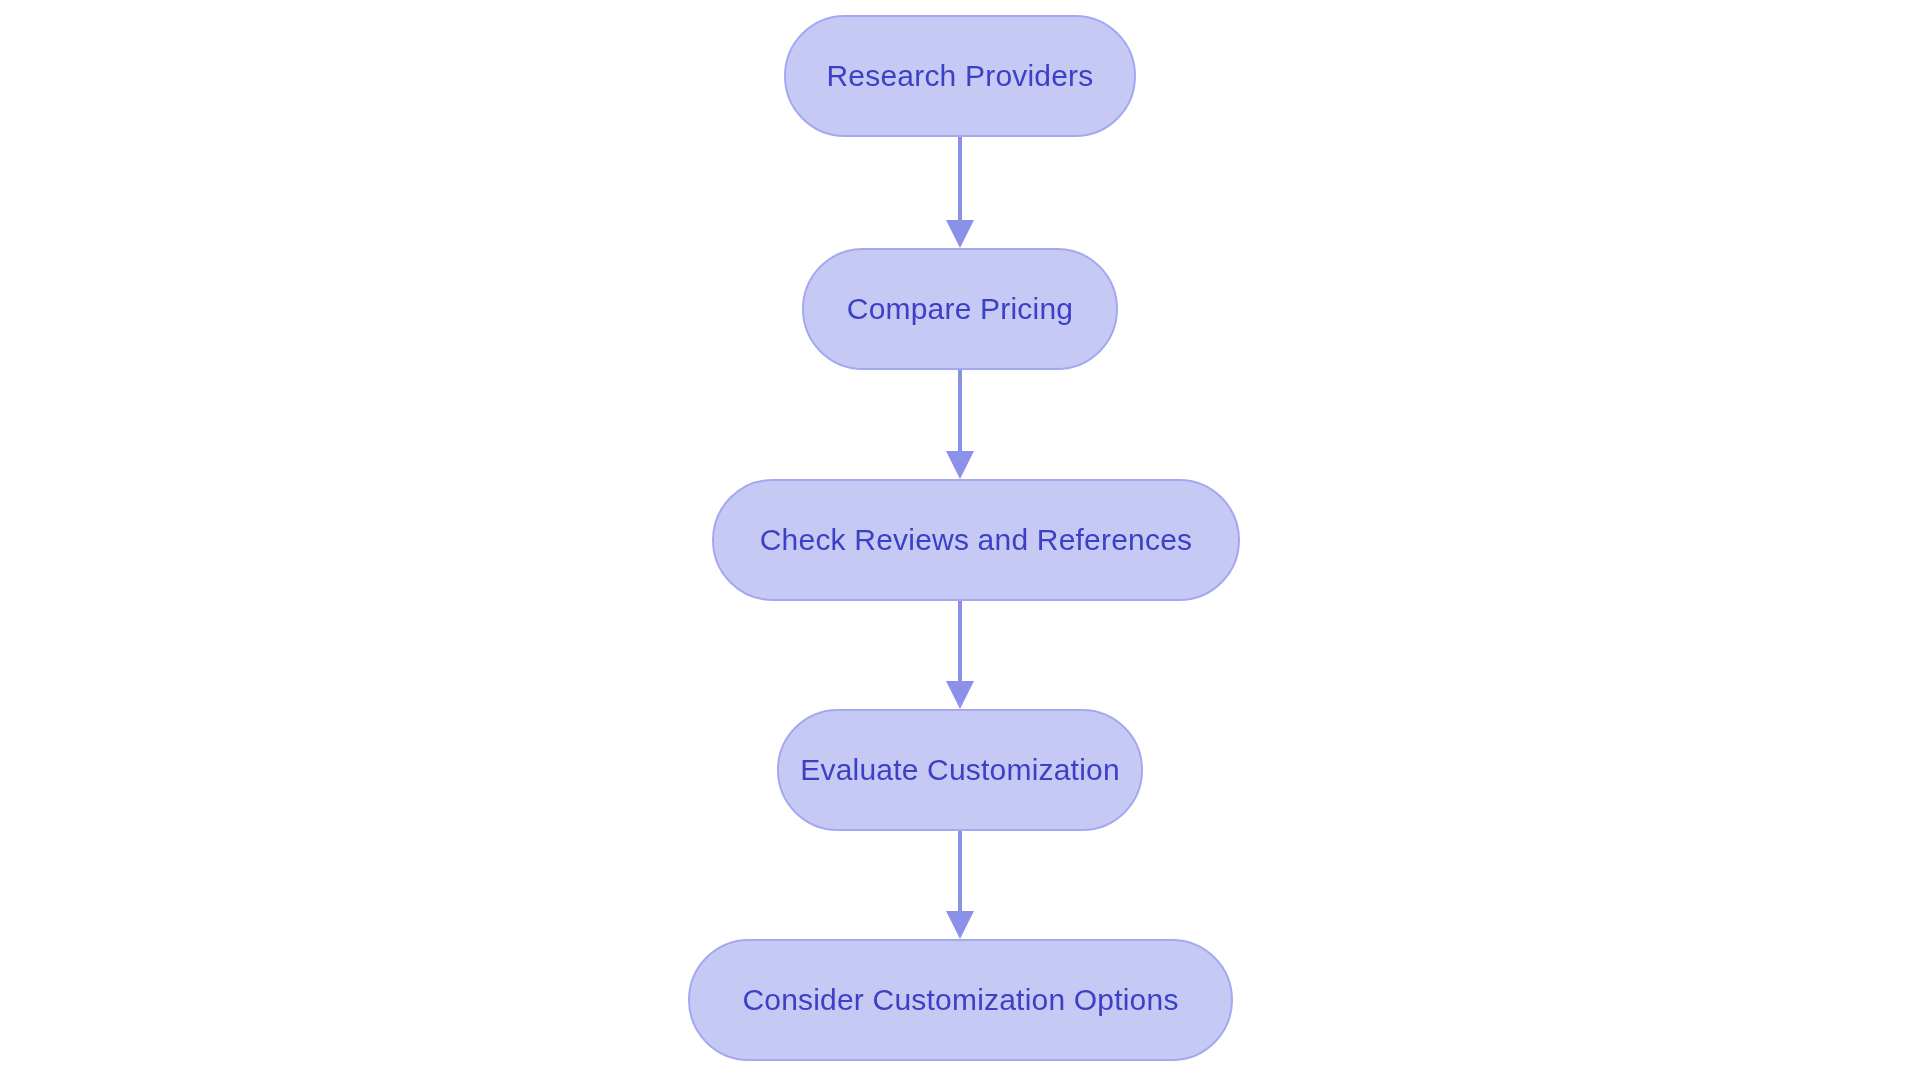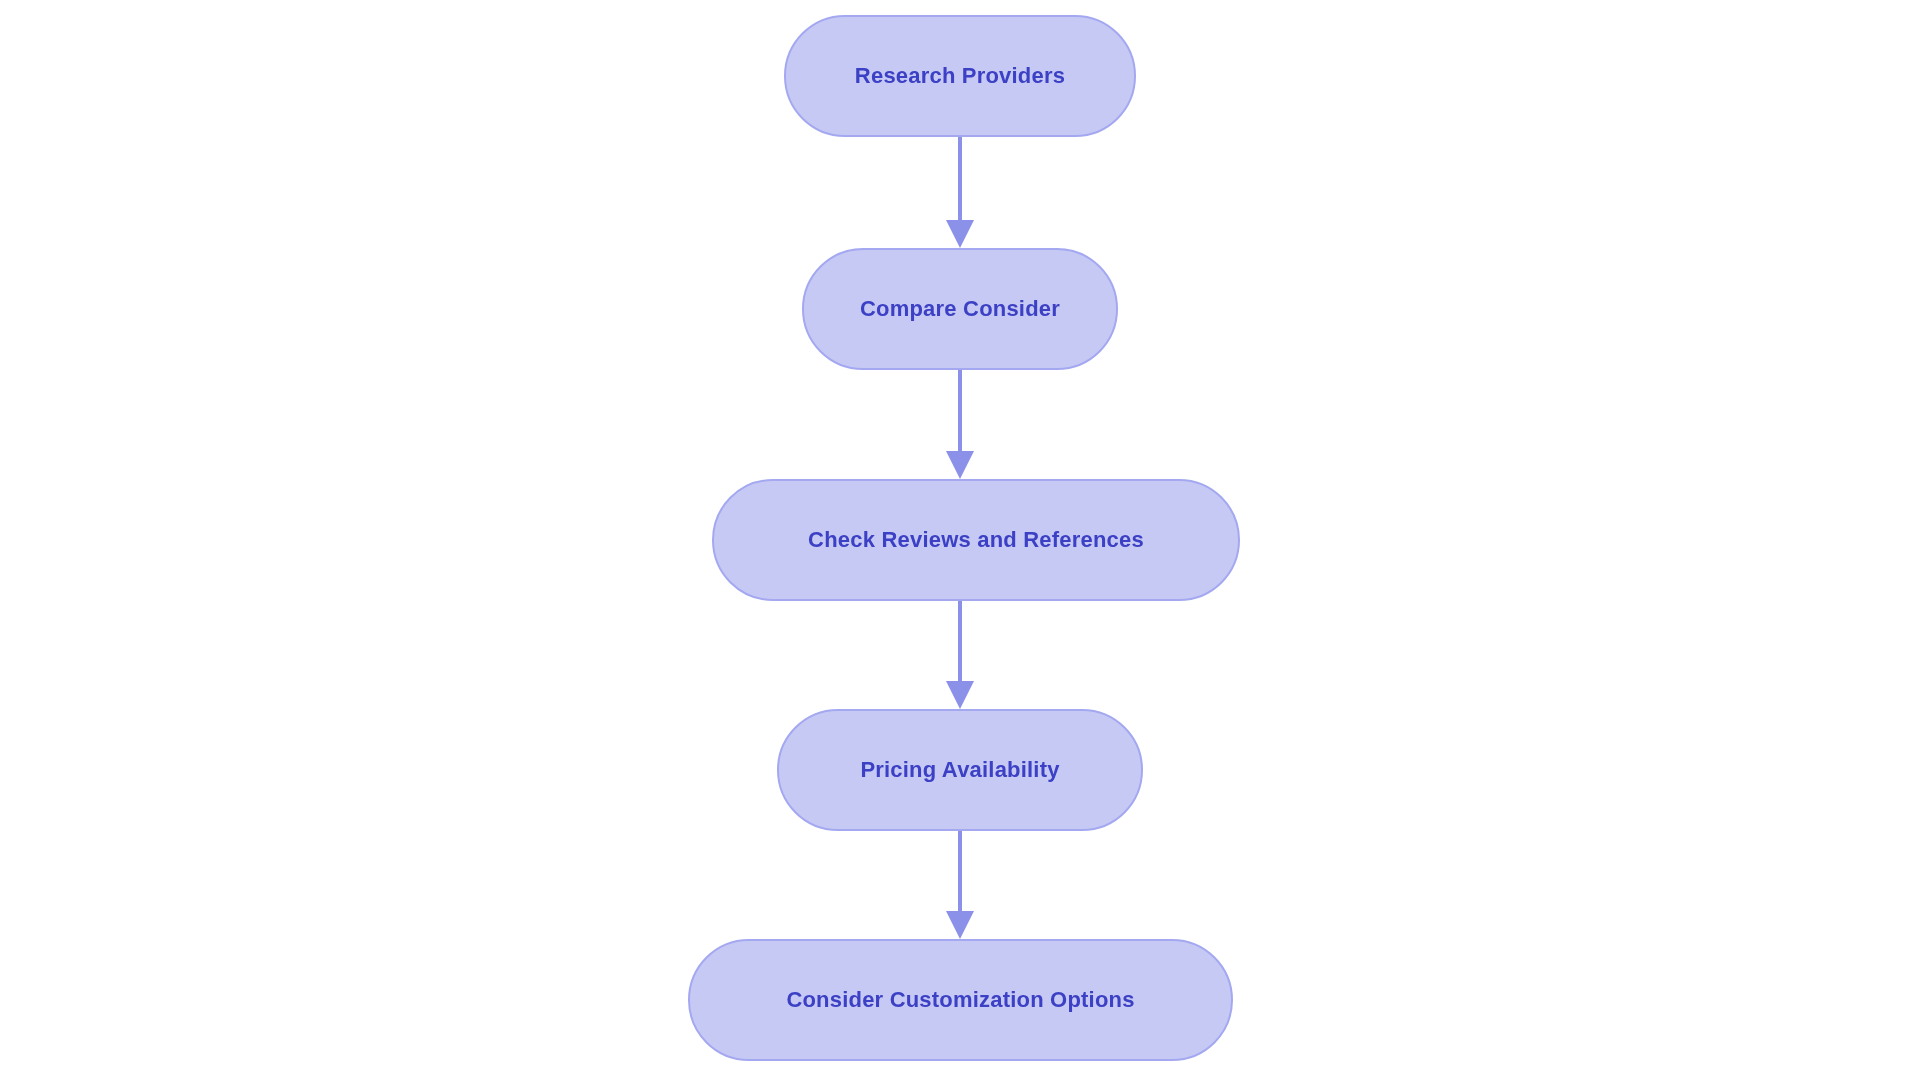--- a/index.html
+++ b/index.html
@@ -26,22 +26,22 @@
     height:122px;
     background:var(--node-fill);
     border:2px solid var(--node-border);
     border-radius:61px;
     display:flex;
     align-items:center;
     justify-content:center;
   }
   .flow-node .node-label{
     color:var(--node-text);
-    font-size:22px;
-    font-weight:700;
+    font-size:30px;
+    font-weight:400;
     letter-spacing:0.2px;
     white-space:nowrap;
     text-align:center;
   }
   .node-1{left:784px;top:15px;width:352px;}
   .node-2{left:802px;top:248px;width:316px;}
   .node-3{left:712px;top:479px;width:528px;}
   .node-4{left:777px;top:709px;width:366px;}
   .node-5{left:688px;top:939px;width:545px;}
 
@@ -77,39 +77,39 @@
   <div class="flow-node node-1">
     <span class="node-label">Research Providers</span>
   </div>
 
   <div class="flow-arrow arrow-1">
     <div class="arrow-line"></div>
     <div class="arrowhead"></div>
   </div>
 
   <div class="flow-node node-2">
-    <span class="node-label">Compare Consider</span>
+    <span class="node-label">Compare Pricing</span>
   </div>
 
   <div class="flow-arrow arrow-2">
     <div class="arrow-line"></div>
     <div class="arrowhead"></div>
   </div>
 
   <div class="flow-node node-3">
     <span class="node-label">Check Reviews and References</span>
   </div>
 
   <div class="flow-arrow arrow-3">
     <div class="arrow-line"></div>
     <div class="arrowhead"></div>
   </div>
 
   <div class="flow-node node-4">
-    <span class="node-label">Pricing Availability</span>
+    <span class="node-label">Evaluate Customization</span>
   </div>
 
   <div class="flow-arrow arrow-4">
     <div class="arrow-line"></div>
     <div class="arrowhead"></div>
   </div>
 
   <div class="flow-node node-5">
     <span class="node-label">Consider Customization Options</span>
   </div>

